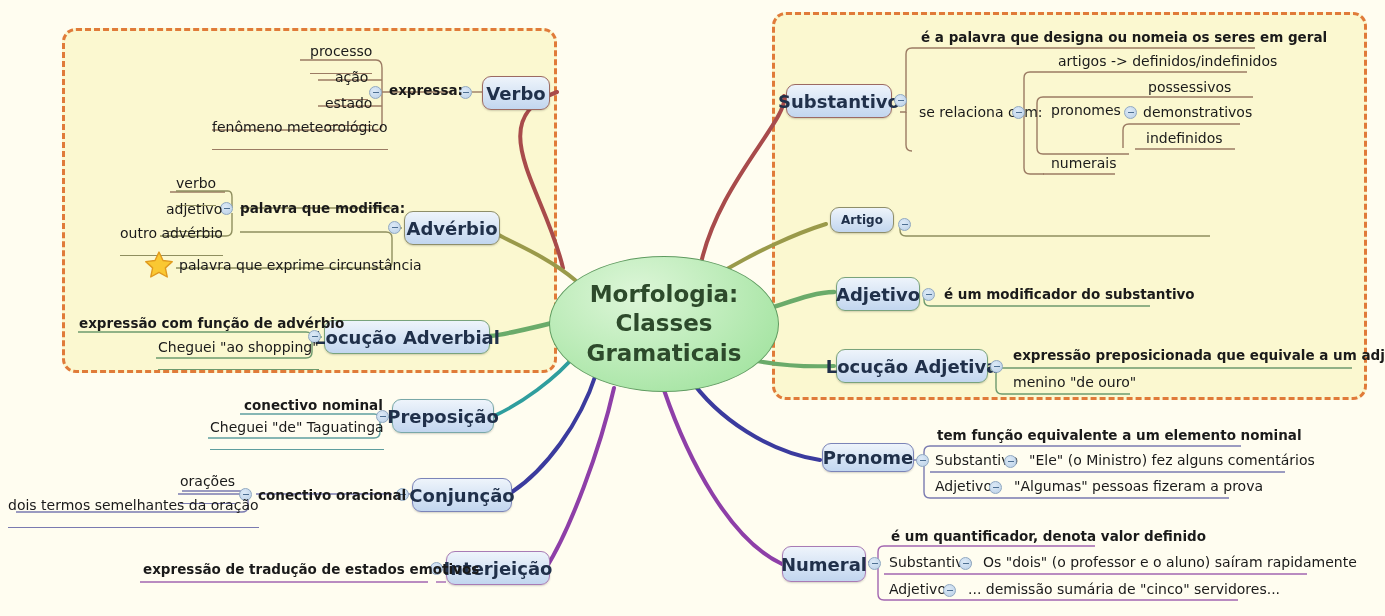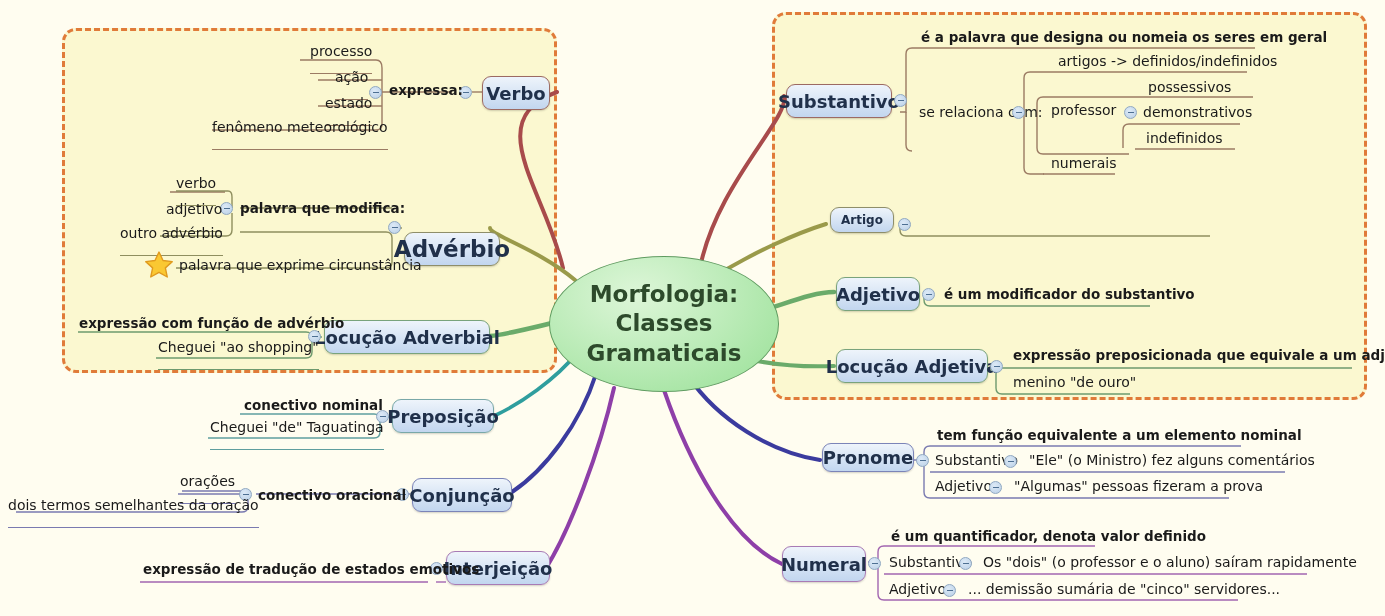--- a/index.html
+++ b/index.html
@@ -146,21 +146,21 @@
     <span>Verbo</span>
   </div>
   <div class="toggle" style="left:459px;top:86px;"></div>
   <div class="lbl b" style="left:389px;top:82px;font-size:13.5px;">expressa:</div>
   <div class="toggle" style="left:369px;top:86px;"></div>
   <div class="lbl ul" style="left:310px;top:43px;font-size:14px;">processo</div>
   <div class="lbl ul" style="left:335px;top:69px;font-size:14px;">ação</div>
   <div class="lbl ul" style="left:325px;top:95px;font-size:14px;">estado</div>
   <div class="lbl ul" style="left:212px;top:119px;font-size:14px;">fenômeno meteorológico</div>
 
-  <div class="node olive" style="left:404px;top:211px;width:96px;height:34px;font-size:23px;margin-top:21px;">
+  <div class="node olive" style="left:404px;top:211px;width:96px;height:34px;font-size:18px;">
     <span>Advérbio</span>
   </div>
   <div class="toggle" style="left:388px;top:221px;"></div>
   <div class="lbl b" style="left:240px;top:200px;font-size:13.5px;">palavra que modifica:</div>
   <div class="toggle" style="left:220px;top:202px;"></div>
   <div class="lbl ul olive" style="left:176px;top:175px;font-size:14px;">verbo</div>
   <div class="lbl ul olive" style="left:166px;top:201px;font-size:14px;">adjetivo</div>
   <div class="lbl ul olive" style="left:120px;top:225px;font-size:14px;">outro advérbio</div>
   <svg class="star" style="left:144px;top:250px;" viewBox="0 0 24 24">
     <polygon points="12,1.6 15.2,8.4 22.6,9.3 17.1,14.3 18.6,21.6 12,17.9 5.4,21.6 6.9,14.3 1.4,9.3 8.8,8.4" fill="#fac832" stroke="#e09a1e" stroke-width="1.1" stroke-linejoin="round"></polygon>
@@ -197,21 +197,21 @@
   <div class="lbl b" style="left:143px;top:561px;font-size:13.5px;">expressão de tradução de estados emotivos</div>
 
   <div class="node red" style="left:786px;top:84px;width:106px;height:34px;font-size:18px;">
     <span>Substantivo</span>
   </div>
   <div class="toggle" style="left:894px;top:94px;"></div>
   <div class="lbl b" style="left:921px;top:29px;font-size:13.5px;">é a palavra que designa ou nomeia os seres em geral</div>
   <div class="lbl" style="left:919px;top:104px;font-size:14px;">se relaciona com:</div>
   <div class="toggle" style="left:1012px;top:106px;"></div>
   <div class="lbl" style="left:1058px;top:53px;font-size:14px;">artigos -&gt; definidos/indefinidos</div>
-  <div class="lbl" style="left:1051px;top:102px;font-size:14px;">professor</div>
+  <div class="lbl" style="left:1051px;top:102px;font-size:14px;">pronomes</div>
   <div class="toggle" style="left:1124px;top:106px;"></div>
   <div class="lbl" style="left:1051px;top:155px;font-size:14px;">numerais</div>
   <div class="lbl" style="left:1148px;top:79px;font-size:14px;">possessivos</div>
   <div class="lbl" style="left:1143px;top:104px;font-size:14px;">demonstrativos</div>
   <div class="lbl" style="left:1146px;top:130px;font-size:14px;">indefinidos</div>
 
   <div class="node olive" style="left:830px;top:207px;width:64px;height:26px;font-size:12px;">
     <span>Artigo</span>
   </div>
   <div class="toggle" style="left:898px;top:218px;"></div>

